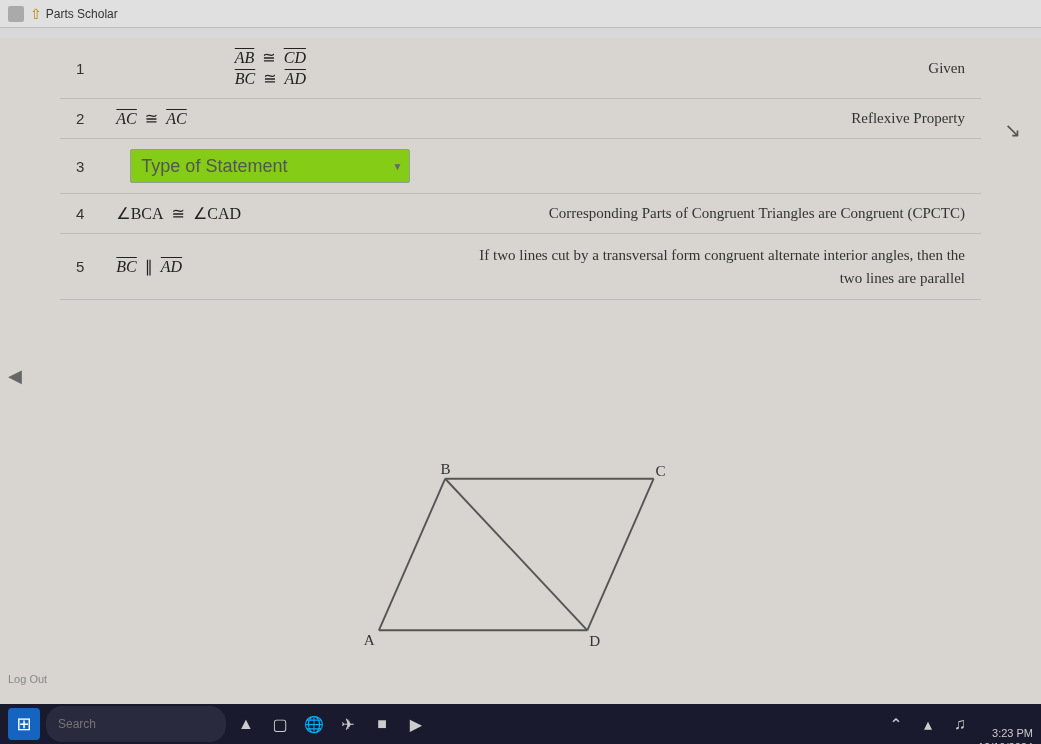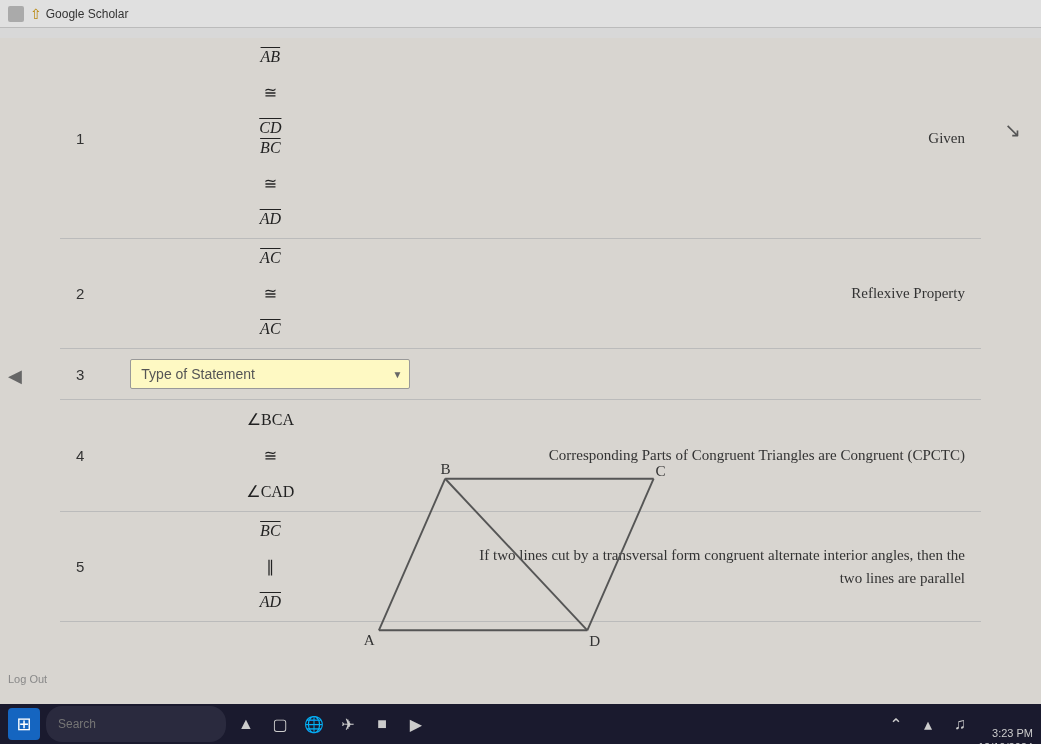--- a/index.html
+++ b/index.html
@@ -88,24 +88,24 @@
       padding-left: 30px;
       color: #333;
     }
     .overline {
       text-decoration: overline;
       font-style: italic;
     }
     .dropdown-select {
       width: 280px;
       padding: 6px 10px;
-      font-size: 14px;
+      font-size: 18px;
       font-family: Arial, sans-serif;
       border: 1px solid #999;
-      background: #fef9c3;
+      background: #84cc16;
       color: #555;
       cursor: pointer;
       appearance: none;
       -webkit-appearance: none;
       border-radius: 2px;
     }
     .dropdown-wrapper {
       position: relative;
       display: inline-block;
     }
@@ -231,33 +231,32 @@
     
     .two-line {
       display: flex;
       flex-direction: column;
       align-items: center;
       gap: 2px;
     }
     .one-line {
       display: flex;
       align-items: center;
-      gap: 17px;
+      gap: 4px;
       font-size: 16px;
-      flex-direction: column;
     }
   </style>
 </head>
 <body>
 
 <div class="top-bar">
   <div class="top-bar-icon"></div>
   <span class="google-scholar">
     <span class="gs-arrow">⇧</span>
-    <span>Google Scholar</span>
+    <span>Parts Scholar</span>
   </span>
 </div>
 
 <div class="main-content">
 
   <div class="sidebar-arrow">◀</div>
   <div class="right-cursor">↘</div>
 
   <table class="proof-table">
 

